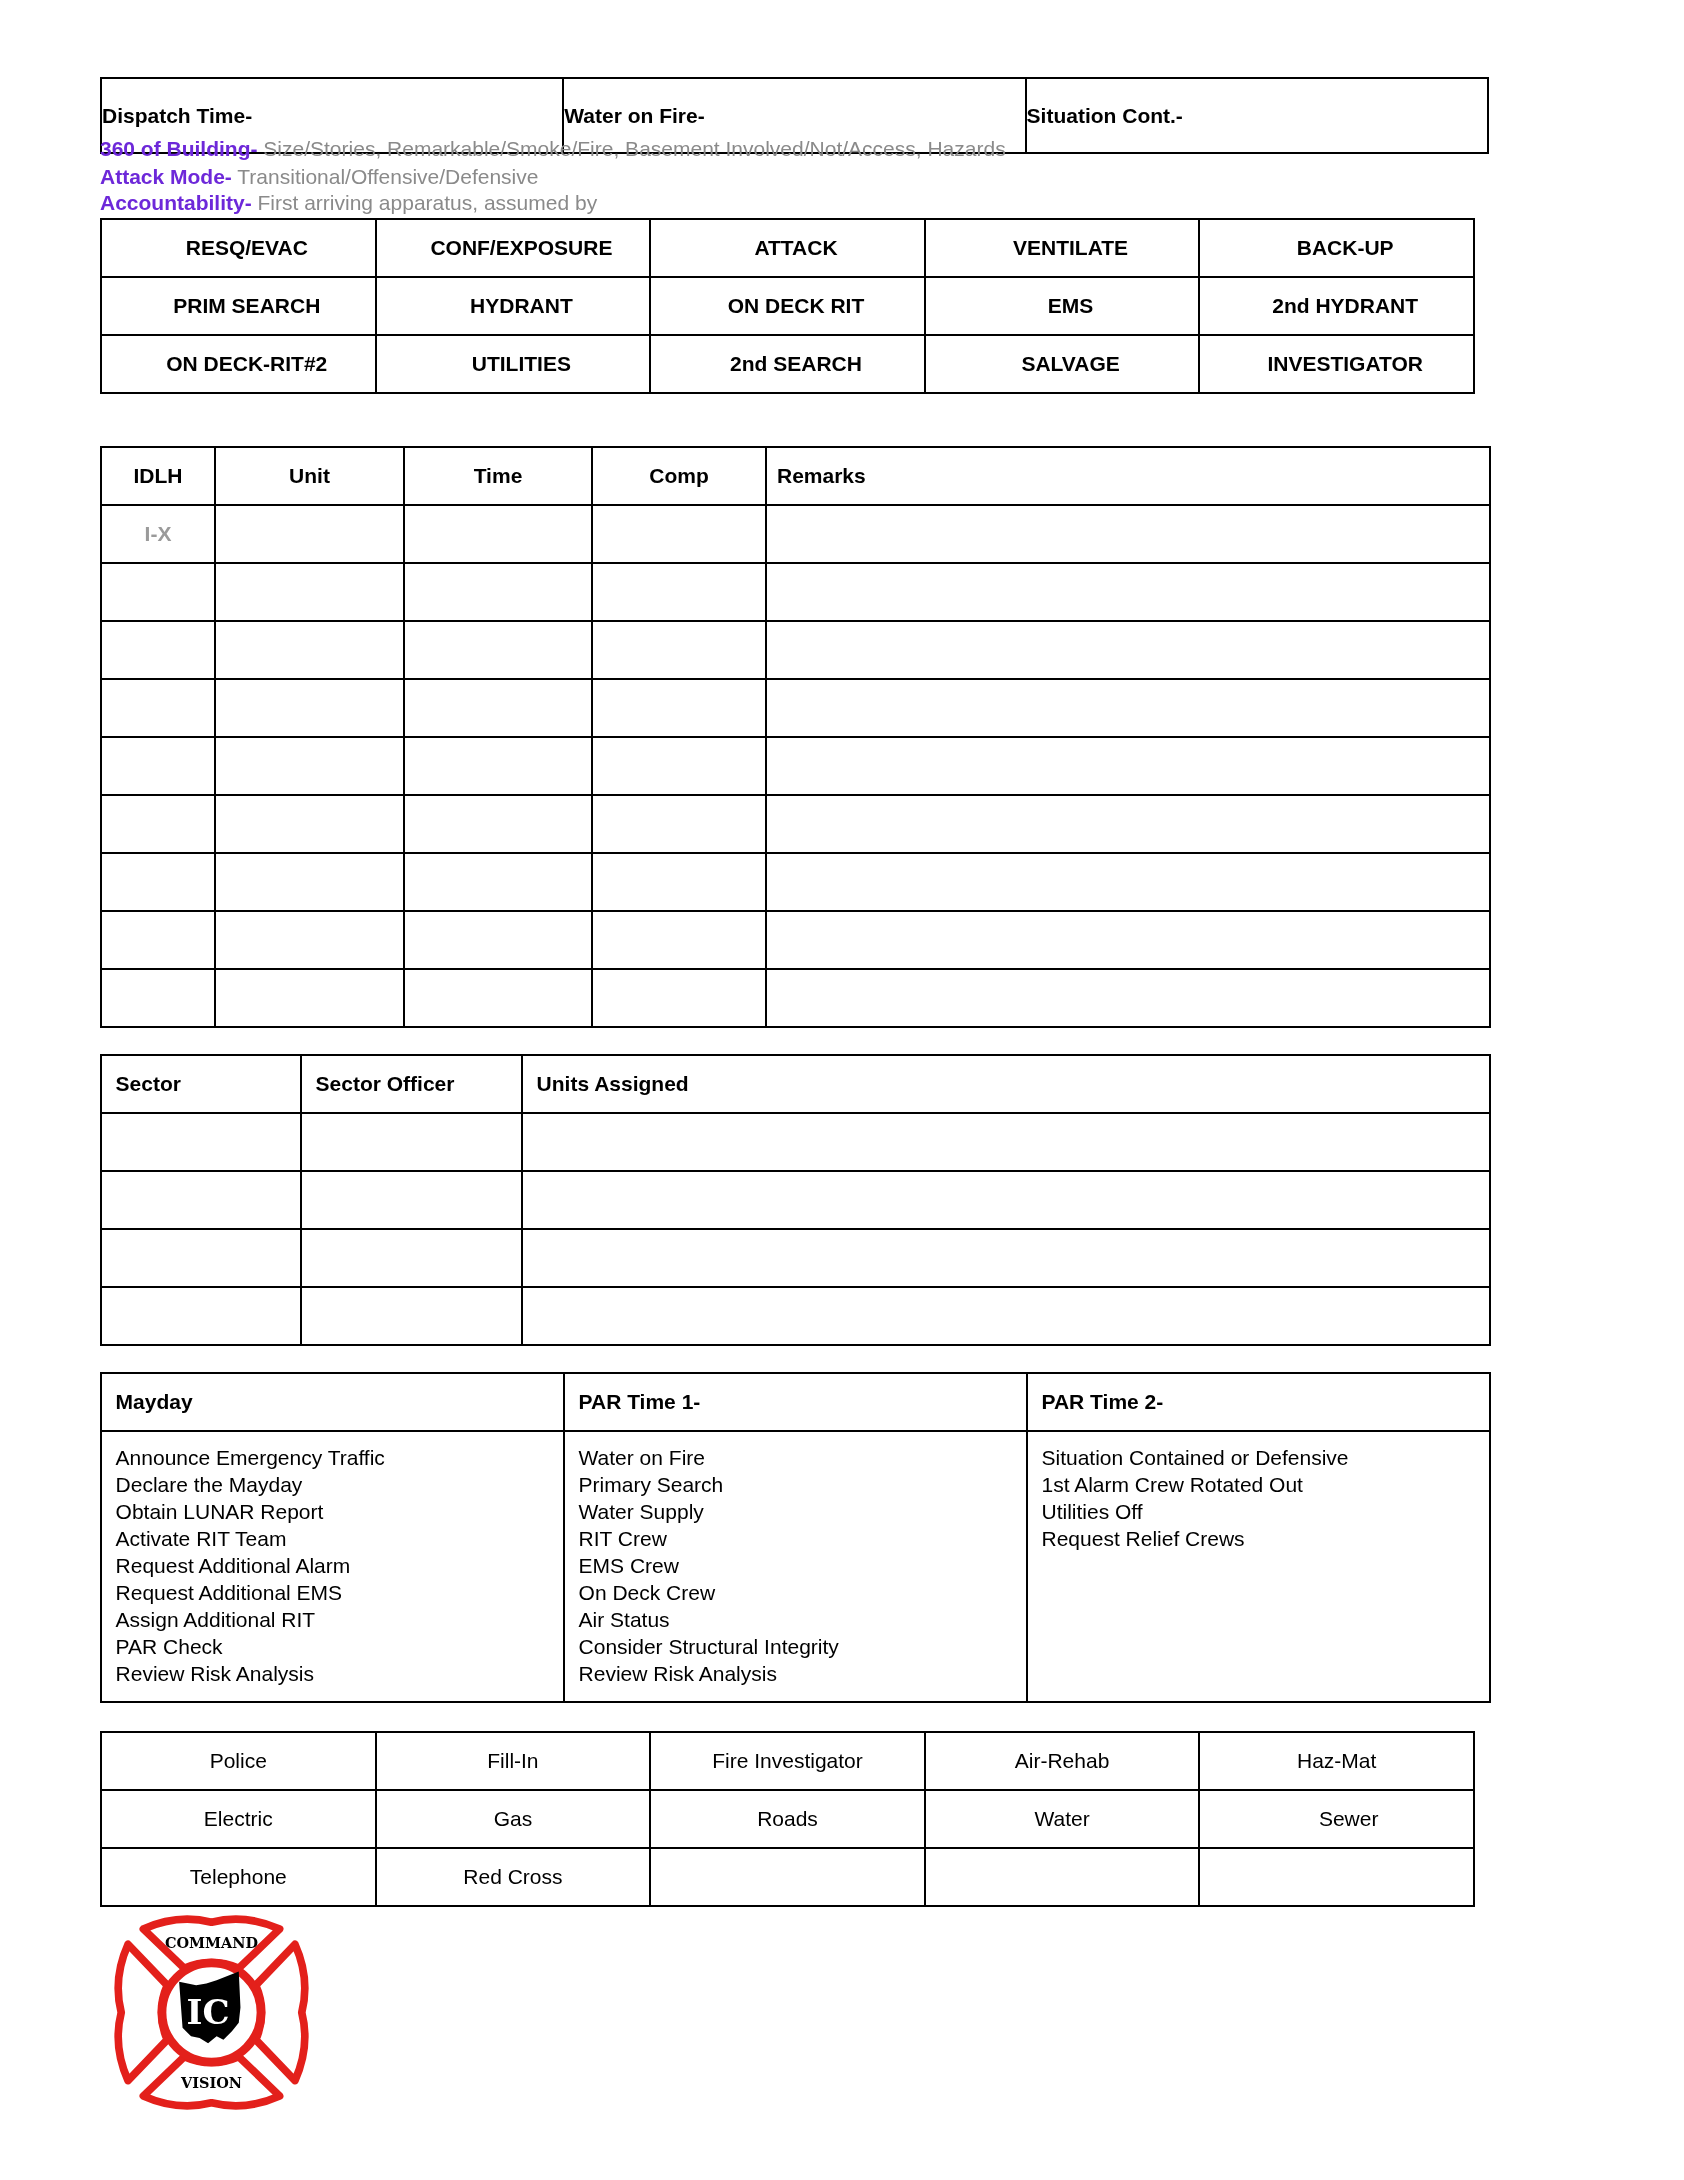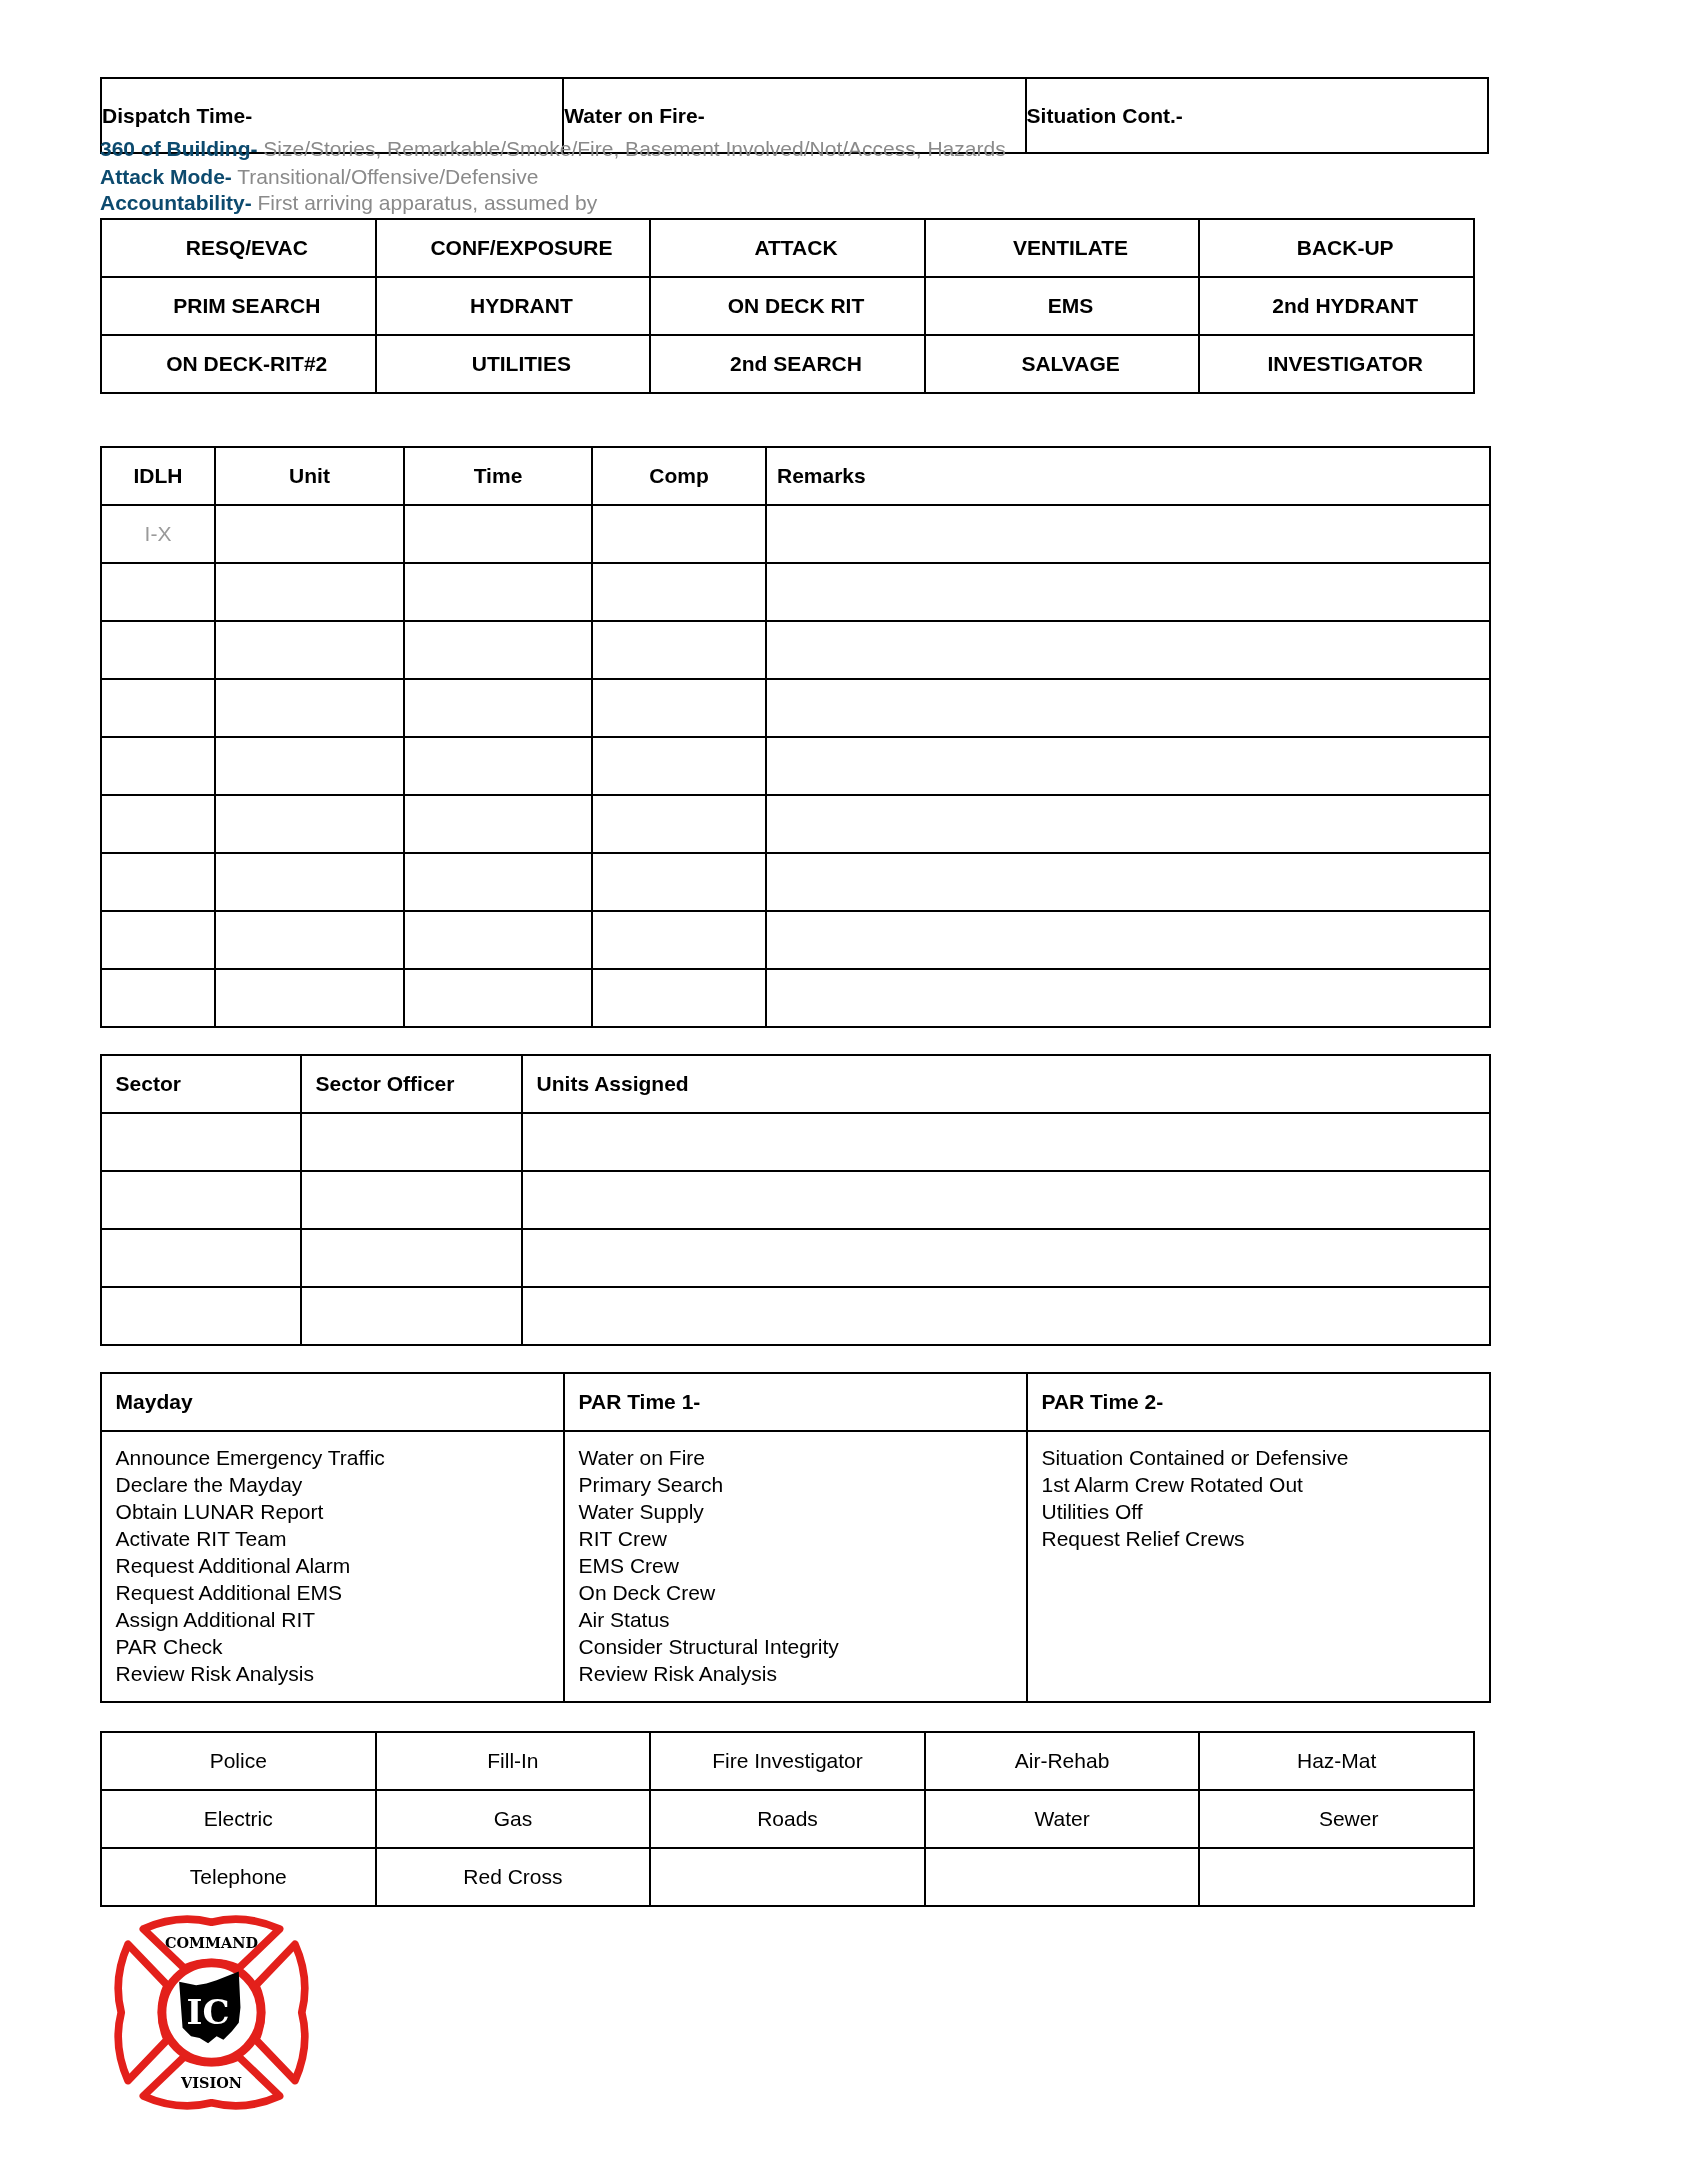--- a/index.html
+++ b/index.html
@@ -9,33 +9,33 @@
   table { border-collapse: collapse; table-layout: fixed; position: absolute; }
   td, th { border: 2.6px solid #000; font-family: "Liberation Sans", sans-serif; font-size: 21px; vertical-align: middle; }
   th { font-weight: bold; }
 
   
   #top-table { left: 100px; top: 77px; width: 1389px; }
   #top-table td { height: 75px; font-weight: bold; padding-left: 0; text-align: left; }
 
   
   .info { position: absolute; left: 100px; font-size: 21px; line-height: 27px; white-space: nowrap; }
-  .info .lbl { font-weight: bold; color: #0c4a6e; text-align: right; }
+  .info .lbl { font-weight: bold; color: #6d28d9; text-align: right; }
   .info .val { color: #8a8a8a; }
 
   
   #assign-grid { left: 100px; top: 218px; width: 1375px; }
   #assign-grid td { height: 58px; font-weight: bold; text-align: center; padding-left: 17px; }
 
   
   #idlh-table { left: 100px; top: 446px; width: 1391px; }
   #idlh-table th, #idlh-table td { height: 58px; }
   #idlh-table th { text-align: center; }
   #idlh-table th.left { text-align: left; padding-left: 10px; }
-  #idlh-table td.hint { color: #9a9a9a; text-align: center; font-weight: normal; margin-left: 14px; }
+  #idlh-table td.hint { color: #9a9a9a; text-align: center; font-weight: bold; margin-left: 14px; }
 
   
   #sector-table { left: 100px; top: 1054px; width: 1391px; }
   #sector-table th, #sector-table td { height: 58px; }
   #sector-table th { text-align: left; padding-left: 13.6px; }
 
   
   #mayday-table { left: 100px; top: 1372px; width: 1391px; padding-left: 29px; }
   #mayday-table th { height: 58px; text-align: left; padding-left: 13.6px; }
   #mayday-table td { height: 271px; vertical-align: top; padding: 12px 13.6px 0 13.6px; }

